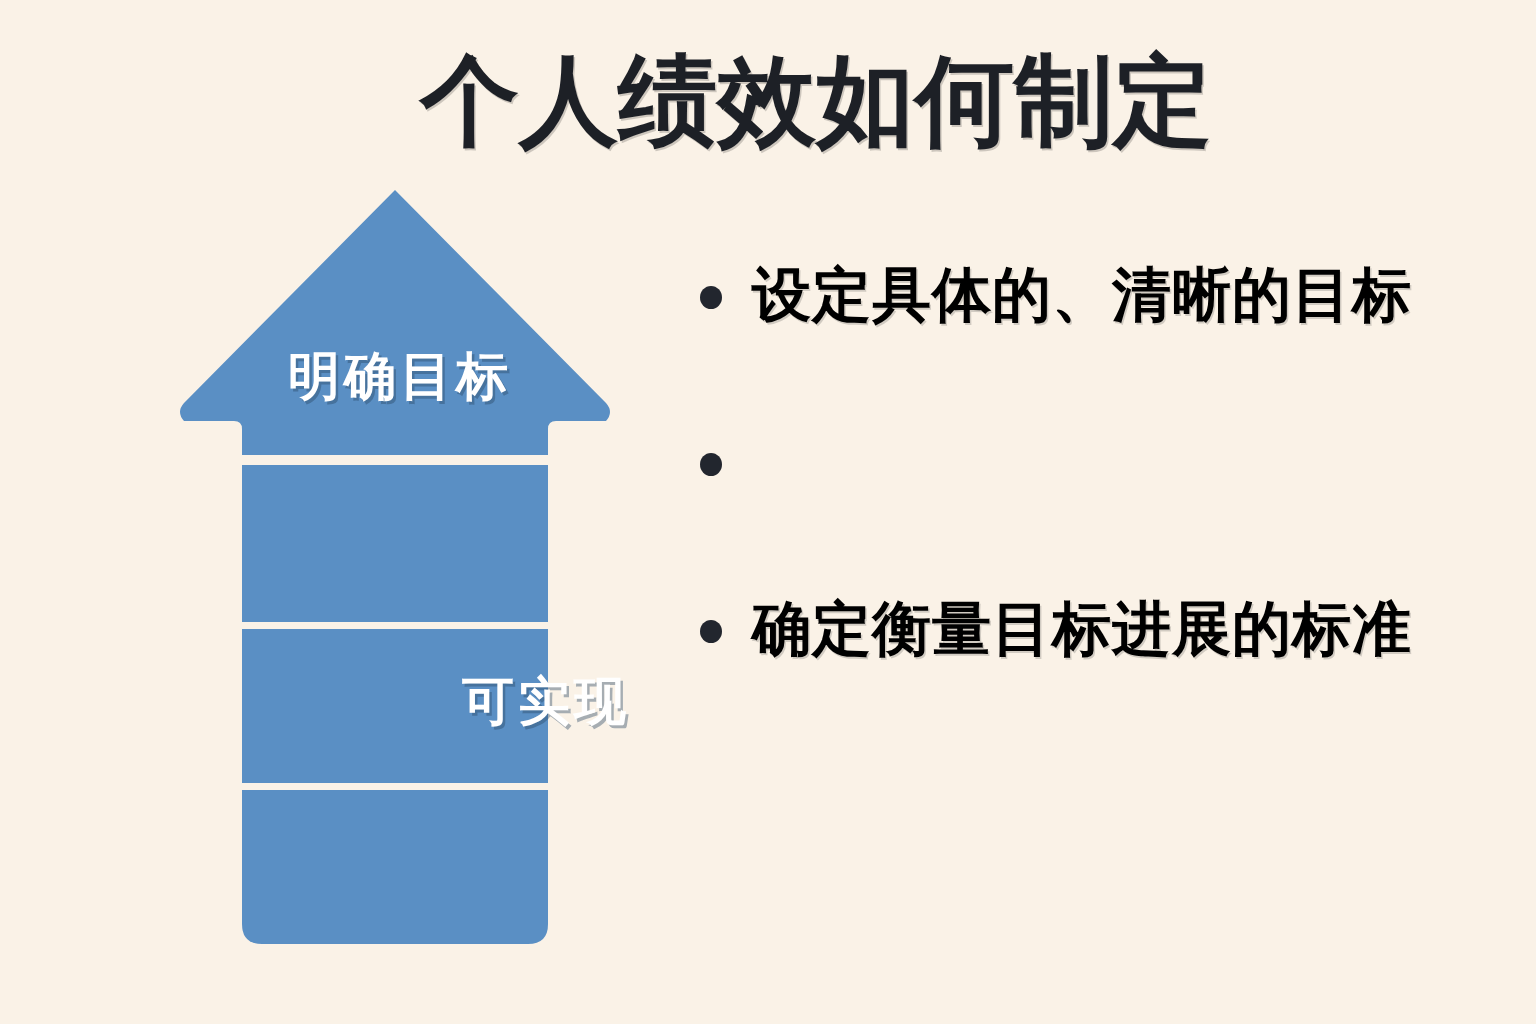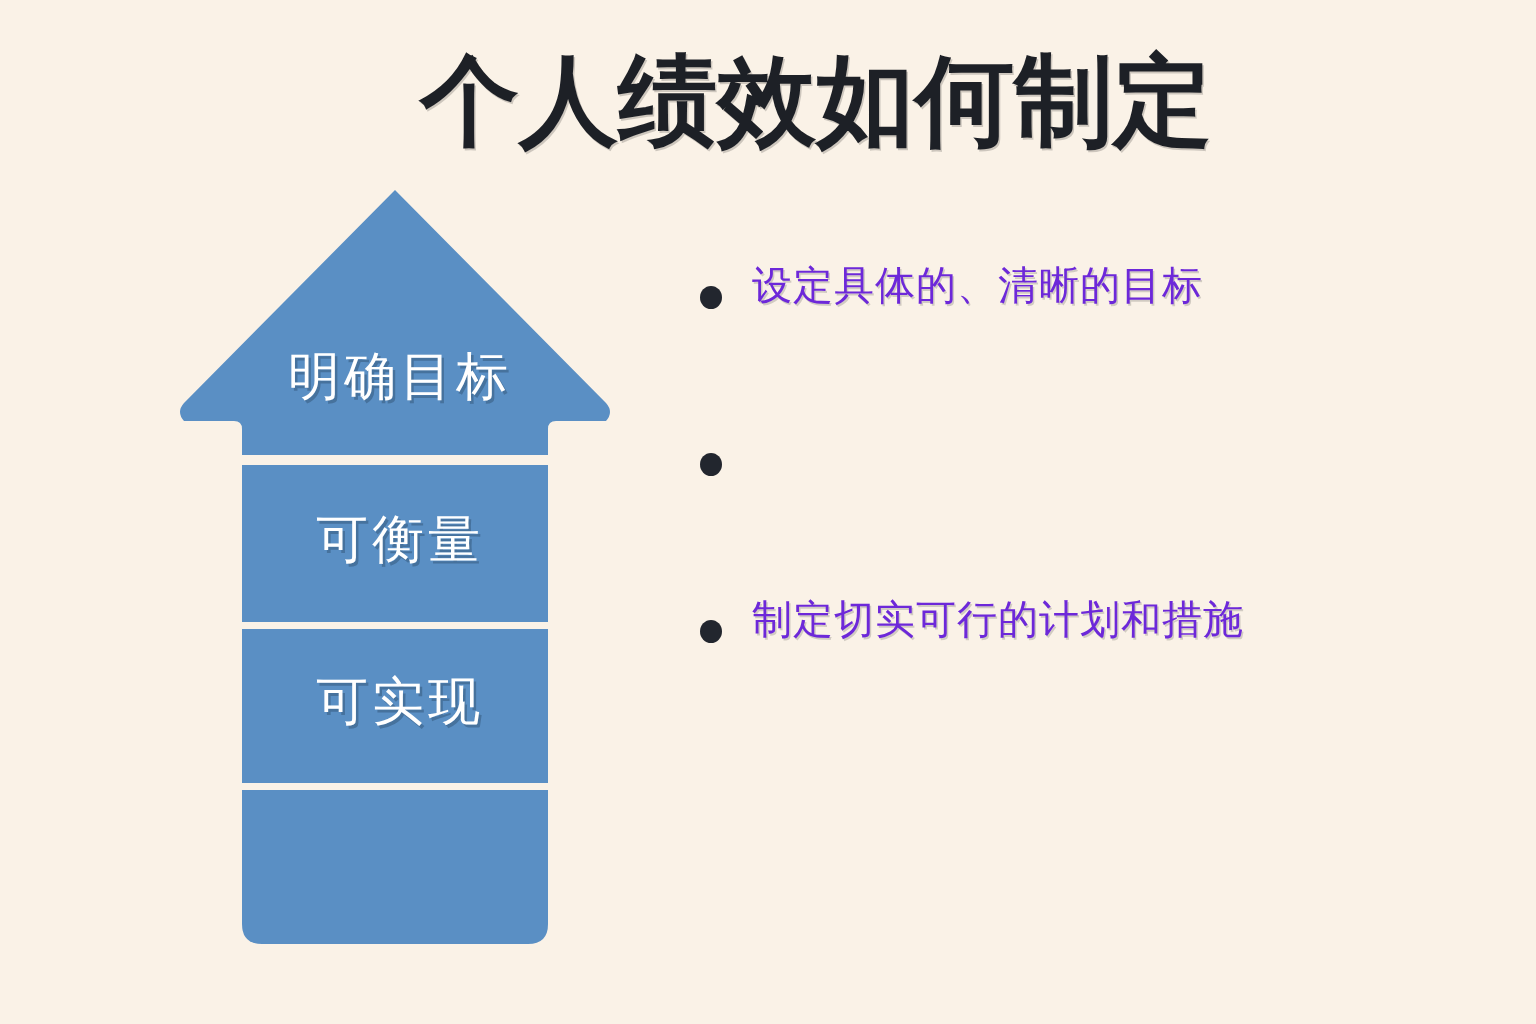--- a/index.html
+++ b/index.html
@@ -52,29 +52,29 @@
     top: 0;
     width: 460px;
     height: 775px;
     display: block;
   }
   .arrow-label {
     position: absolute;
     width: 460px;
     text-align: center;
     font-size: 52px;
-    font-weight: 400;
+    font-weight: 700;
     color: #ffffff;
     letter-spacing: 4px;
     text-shadow: 2.5px 2.5px 0 rgba(40,70,100,0.40);
     white-space: nowrap;
   }
   #arrow-label-head   { top: 160px; }
   #arrow-label-step-1 { top: 323px; }
-  #arrow-label-step-2 { top: 485px; }
+  #arrow-label-step-2 { top: 485px; text-align: right; }
   #arrow-label-step-3 { top: 650px; }
 
   
   #bullet-list {
     position: absolute;
     left: 700px;
     top: 262px;
     width: 800px;
   }
   .bullet-item {
@@ -86,24 +86,24 @@
   .bullet-dot {
     flex: 0 0 auto;
     width: 22px;
     height: 23px;
     border-radius: 50%;
     background: #22262e;
     margin-top: 24px;
     margin-right: 30px;
   }
   .bullet-text {
-    font-size: 40px;
+    font-size: 59px;
     line-height: 1.15;
-    font-weight: 400;
-    color: #6d28d9;
+    font-weight: 700;
+    color: #000000;
     letter-spacing: 1px;
     text-shadow: 1.5px 1.5px 0 rgba(0,0,0,0.16);
     white-space: nowrap;
   }
 </style>
 </head>
 <body>
 
 <div id="slide">
 
@@ -132,31 +132,30 @@
       <path d="M 72 608
                L 378 608
                L 378 742
                Q 378 762 358 762
                L 92 762
                Q 72 762 72 742
                Z" fill="#5a8fc4"></path>
     </svg>
 
     <div class="arrow-label" id="arrow-label-head">明确目标</div>
-    <div class="arrow-label" id="arrow-label-step-1">可衡量</div>
     <div class="arrow-label" id="arrow-label-step-2">可实现</div>
   </div>
 
   <div id="bullet-list">
     <div class="bullet-item">
       <span class="bullet-dot"></span>
       <span class="bullet-text">设定具体的、清晰的目标</span>
     </div>
     <div class="bullet-item">
       <span class="bullet-dot"></span>
     </div>
     <div class="bullet-item">
       <span class="bullet-dot"></span>
-      <span class="bullet-text">制定切实可行的计划和措施</span>
+      <span class="bullet-text">确定衡量目标进展的标准</span>
     </div>
   </div>
 
 </div>
 
 </body></html>

